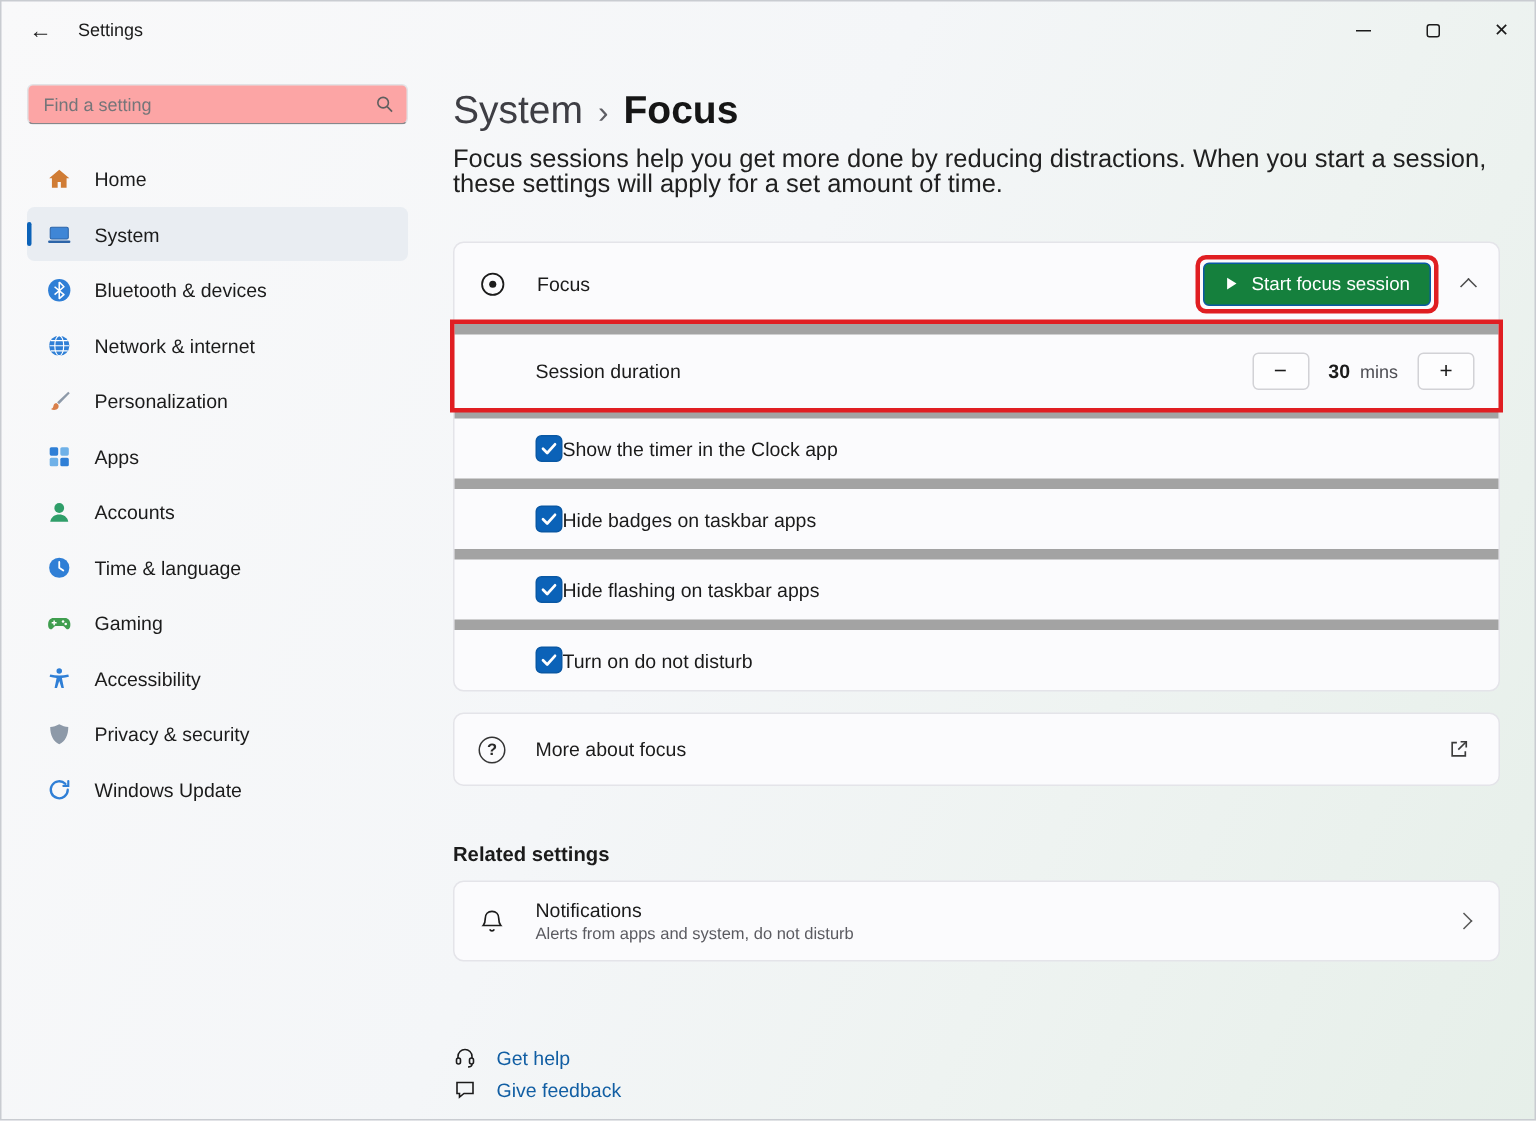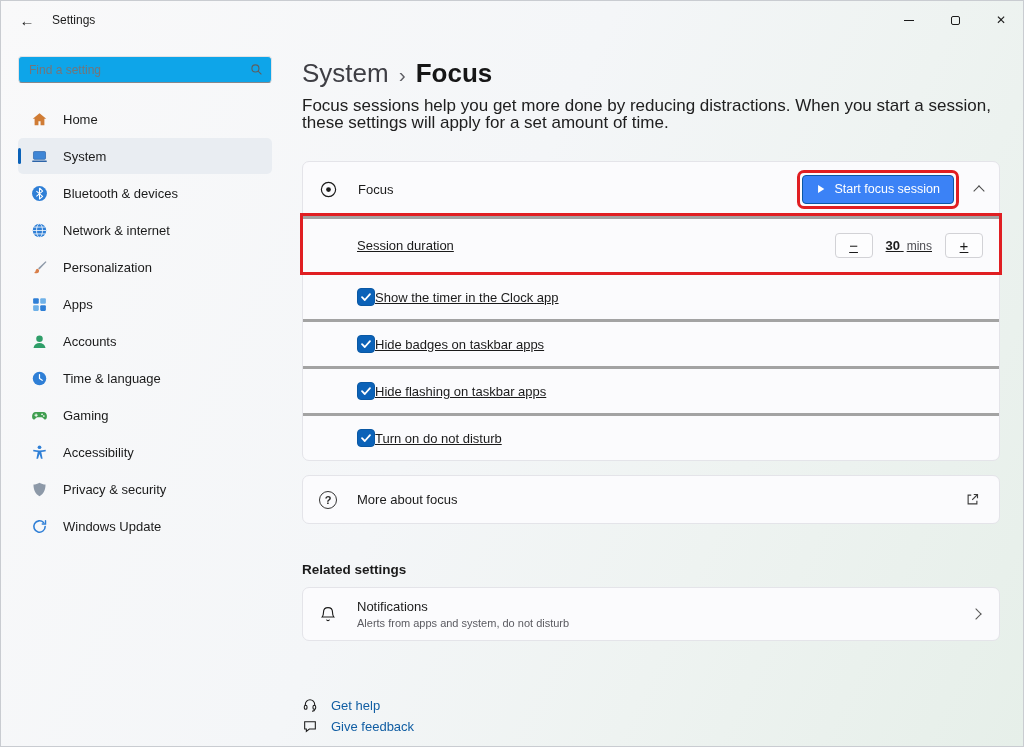--- a/index.html
+++ b/index.html
@@ -22,45 +22,45 @@
   .glyph-max { width:9px; height:9px; border:1px solid #1b1b1b; border-radius:2px; }
   .glyph-close { font-size:12px; color:#1b1b1b; }
   
   .sidebar { position:absolute; top:40px; left:0; width:290px; bottom:0; padding:8px 18px 0 18px; }
   .user-row { display:flex; align-items:center; gap:16px; padding:6px 2px 12px 2px; }
   .avatar { width:48px; height:48px; border-radius:50%; overflow:hidden; flex:none; }
   .user-name { font-size:13.5px; font-weight:700; }
   .user-email { font-size:11px; color:#3c3c40; margin-top:3px; }
   .search-box { position:relative; margin:8px 0 18px 0; }
   .search-box input { width:100%; height:27px; border:1px solid #e2e2e5; border-bottom:1px solid #87878b;
-    border-radius:4px; background:#0ea5e9; padding:0 28px 0 10px; font-size:12px; font-family:inherit; color:#1b1b1b; outline:none; }
+    border-radius:4px; background:#fca5a5; padding:0 28px 0 10px; font-size:12px; font-family:inherit; color:#1b1b1b; outline:none; }
   .search-box input::placeholder { color:#757579; }
   .search-icon { position:absolute; right:9px; top:7px; line-height:0; }
   .nav { margin-top:6px; }
   .nav-item { position:relative; display:flex; align-items:center; gap:15px; height:36px; padding-left:13px;
     border-radius:5px; margin-bottom:1px; font-size:13px; cursor:default; }
   .nav-item.selected { background:#e9edf2; }
   .indicator { display:none; }
   .nav-item.selected .indicator { display:block; position:absolute; left:0; top:10px; width:3px; height:16px; border-radius:2px; background:#0b62b8; }
   .nav-icon { width:17px; height:17px; flex:none; line-height:0; }
   
   .main { position:absolute; left:302px; top:40px; width:698px; bottom:0; }
   .breadcrumb { margin-top:18px; display:flex; align-items:baseline; gap:10px; font-size:26px; }
   .crumb-parent { color:#3e3e44; font-weight:400; }
   .crumb-sep { color:#5e5e64; font-size:21px; }
   .crumb-current { color:#161616; font-weight:700; }
   .description { margin-top:8px; font-size:17px; line-height:17px; color:#202020; max-width:697px; }
   .expander { margin-top:30px; background:#fbfbfd; border:1px solid #e4e4e9; border-radius:7px; }
   .row { display:flex; align-items:center; position:relative; }
-  .row + .row { border-top:3px solid #a3a3a3;text-decoration:underline; }
+  .row + .row { border-top:7px solid #a3a3a3; }
   .row-header { height:54px; padding:0 16px; }
   .row-header .label { font-size:13px; margin-left:20px; }
   .header-right { margin-left:auto; display:flex; align-items:center; gap:16px; }
   .red-wrap { border:3px solid #e01e22; border-radius:7px; padding:2px; line-height:0; }
-  .start-btn { display:flex; align-items:center; gap:8px; background:#3b82f6; color:#ffffff; font-size:12.5px;
+  .start-btn { display:flex; align-items:center; gap:8px; background:#15803d; color:#ffffff; font-size:12.5px;
     font-family:inherit; padding:0 13px; height:29px; border-radius:4px; border:1px solid #0a58a4; cursor:default; }
   .chevron-up { width:8px; height:8px; border-left:1.6px solid #494949; border-top:1.6px solid #494949; transform:rotate(45deg); margin-top:4px; }
   .row-session { height:56px; padding:0 16px 0 54px; outline:3px solid #e01e22; z-index:3; background:#fbfbfd; }
   .row-session .label { font-size:13px; }
   .session-right { margin-left:auto; display:flex; align-items:center; gap:13px; }
   .step-btn { width:38px; height:25px; border:1px solid #d2d2d6; background:#fdfdfe; border-radius:4px;
     font-size:15px; font-family:inherit; display:flex; align-items:center; justify-content:center; color:#1b1b1b; cursor:default; }
   .duration { font-size:13px; white-space:nowrap; }
   .duration .val { font-weight:600; }
   .duration .unit { color:#4e4e54; font-size:12px; margin-left:3px; }

